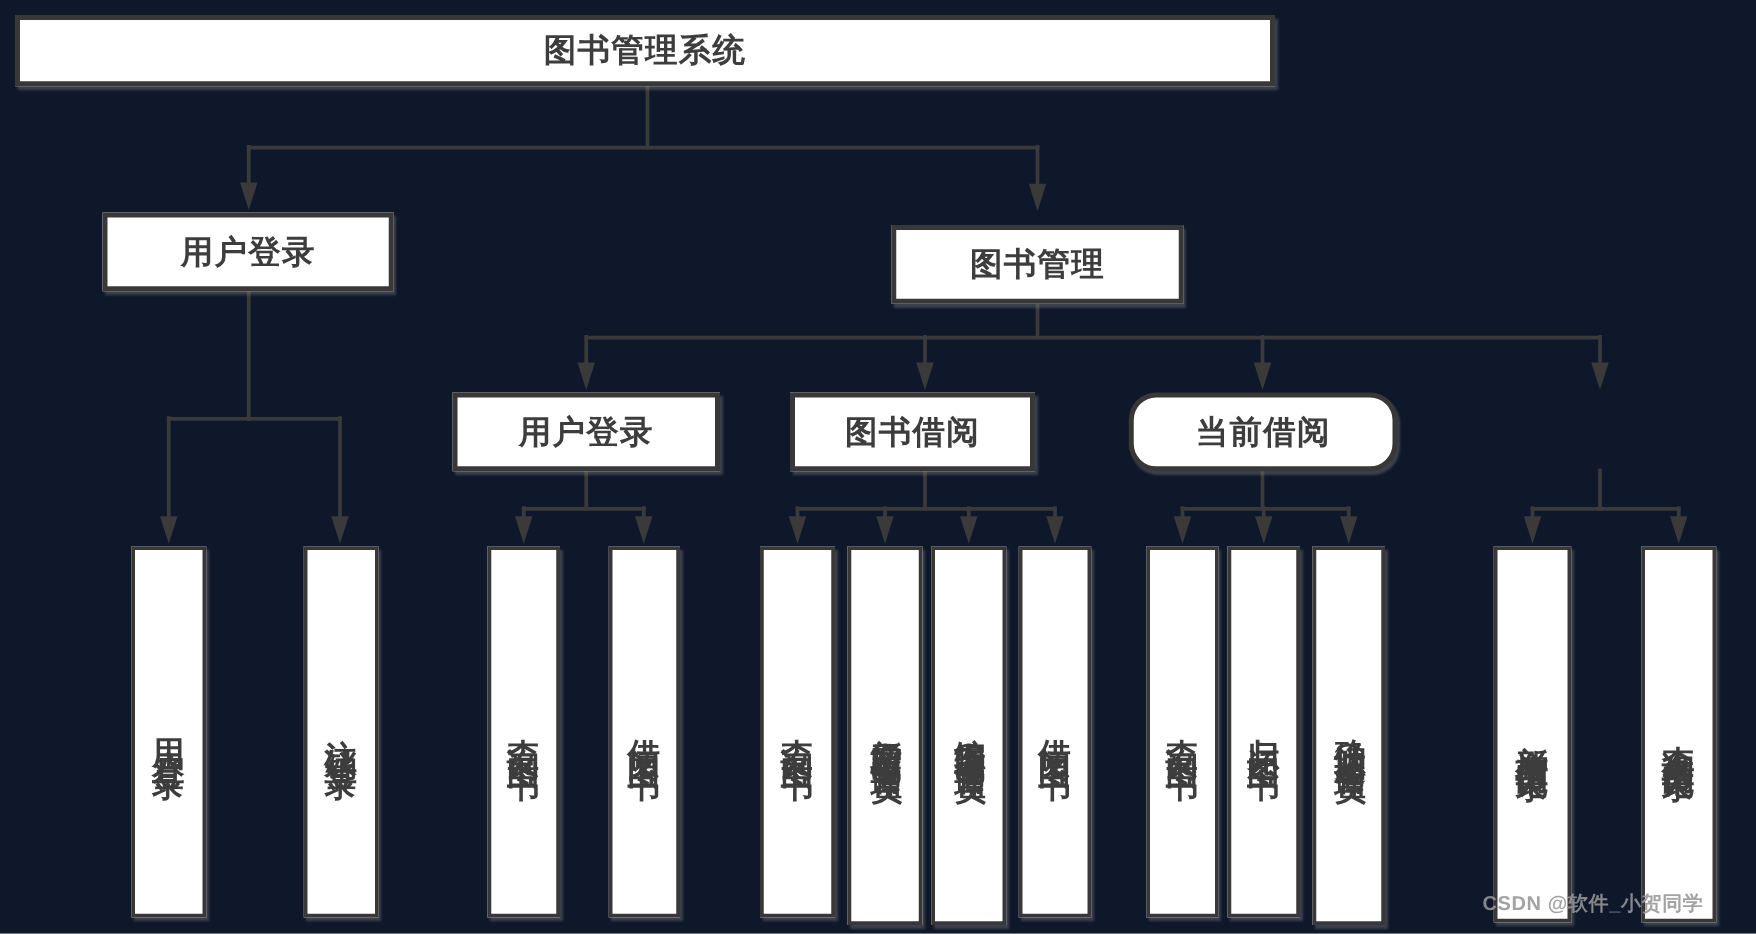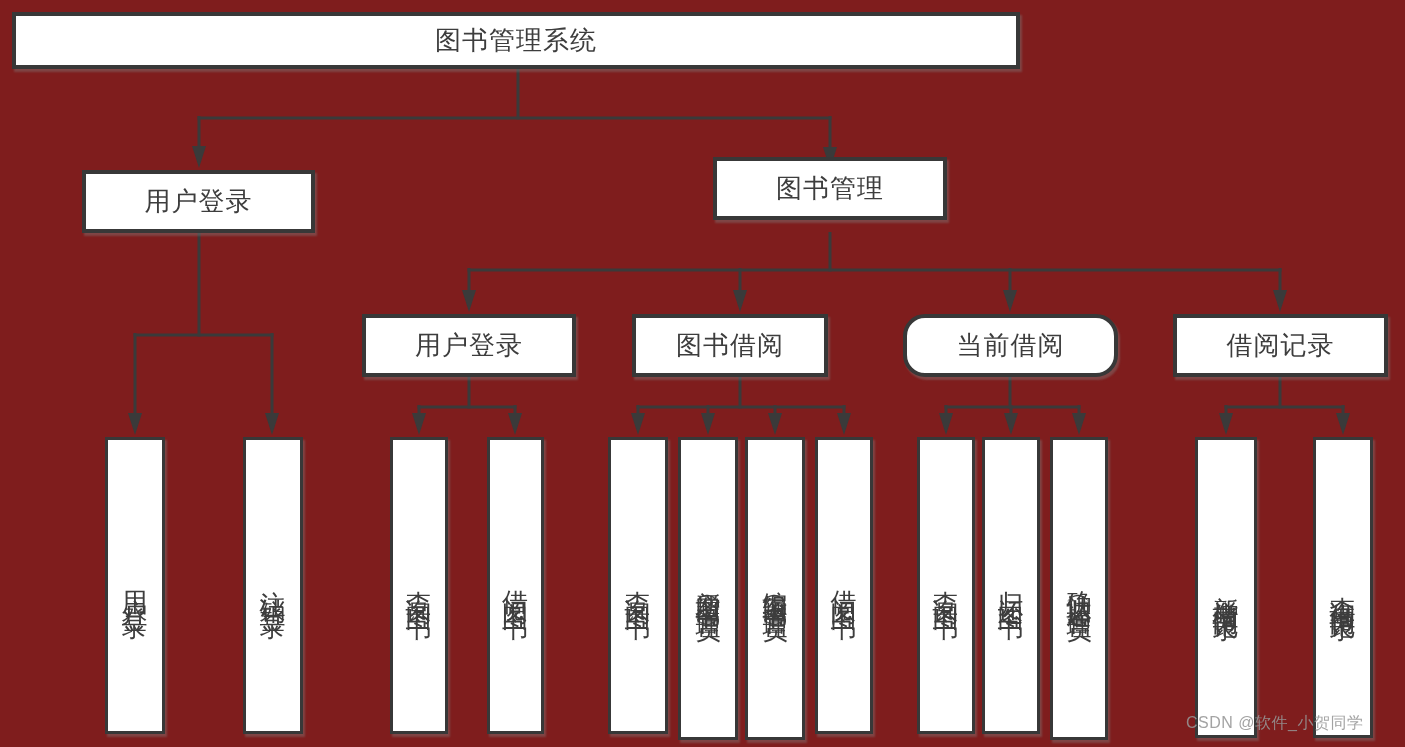--- a/index.html
+++ b/index.html
@@ -1,18 +1,18 @@
 <!DOCTYPE html>
 <html><head>
 <meta charset="utf-8">
 <style>
   html,body { margin:0; padding:0; background:#ffffff; }
   .stage {
-    position:relative; width:1405px; height:747px; background:#7f1d1d;
-    font-family:"Liberation Sans","DejaVu Sans",sans-serif; color:#3d3d3d; overflow:hidden;
+    position:relative; width:1405px; height:747px; background:#0f172a;
+    font-family:"Liberation Sans","DejaVu Sans",sans-serif; color:#3d3d3d; overflow:hidden;font-weight:bold;
   }
   .edges { position:absolute; left:0; top:0; width:1405px; height:747px; }
   .box {
     position:absolute; box-sizing:border-box; background:#ffffff;
     border:4px solid #383838; display:flex; align-items:center; justify-content:center;
     box-shadow:2px 3px 2px rgba(130,130,130,0.40);
   }
   .hbox { font-size:26px; letter-spacing:1px; white-space:nowrap; }
   .vbox {
     border-width:3px; writing-mode:vertical-rl; text-orientation:mixed;
@@ -104,26 +104,25 @@
         <polygon points="1226,435 1219,413 1233,413" stroke="none"></polygon>
         <line x1="1343" y1="405" x2="1343" y2="415"></line>
         <polygon points="1343,435 1336,413 1350,413" stroke="none"></polygon>
       </g>
     </g>
   </svg>
 
   <div class="box hbox" style="left:12px; top:12px; width:1008px; height:57px;">图书管理系统</div>
 
   <div class="box hbox" style="left:82px; top:170px; width:233px; height:63px;">用户登录</div>
-  <div class="box hbox" style="left:713px; top:157px; width:234px; height:63px;">图书管理</div>
+  <div class="box hbox" style="left:713px; top:180px; width:234px; height:63px;">图书管理</div>
 
   <div class="box hbox" style="left:362px; top:314px; width:214px; height:63px;">用户登录</div>
   <div class="box hbox" style="left:632px; top:314px; width:196px; height:63px;">图书借阅</div>
   <div class="box hbox" style="left:903px; top:314px; width:215px; height:63px;border-radius:22px;">当前借阅</div>
-  <div class="box hbox" style="left:1173px; top:314px; width:215px; height:63px;">借阅记录</div>
 
   <div class="box vbox" style="left:105px; top:437px; width:60px; height:297px;">用户登录</div>
   <div class="box vbox" style="left:243px; top:437px; width:60px; height:297px;">注销登录</div>
 
   <div class="box vbox" style="left:390px; top:437px; width:58px; height:297px;">查询图书</div>
   <div class="box vbox" style="left:487px; top:437px; width:57px; height:297px;">借阅图书</div>
 
   <div class="box vbox" style="left:608px; top:437px; width:60px; height:297px;">查询图书</div>
   <div class="box vbox dense" style="left:678px; top:437px; width:60px; height:303px;">新增图书（管理员）</div>
   <div class="box vbox dense" style="left:745px; top:437px; width:60px; height:303px;">编辑图书（管理员）</div>

